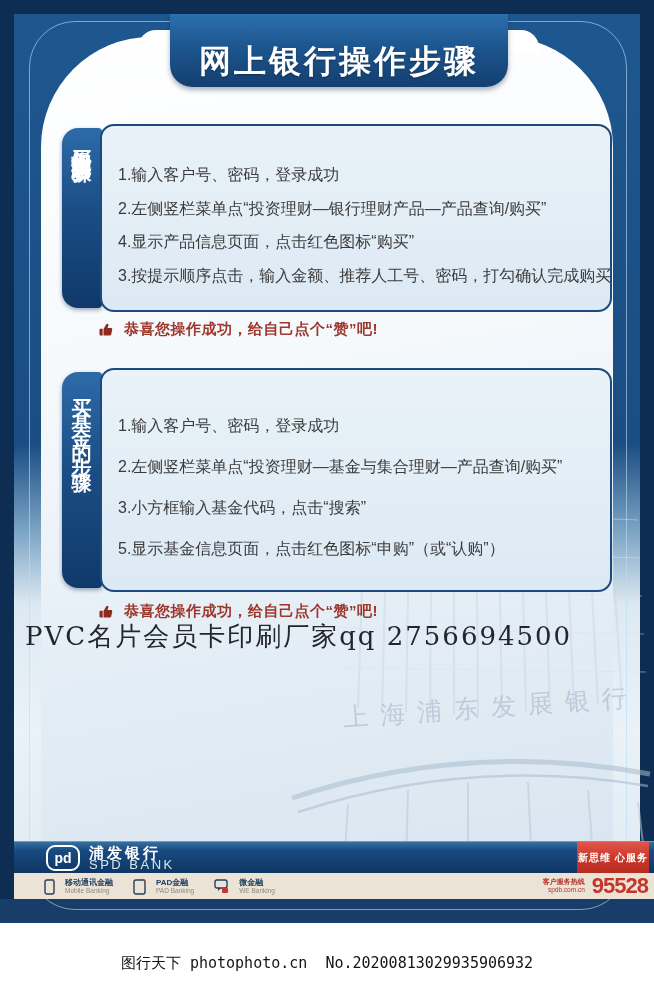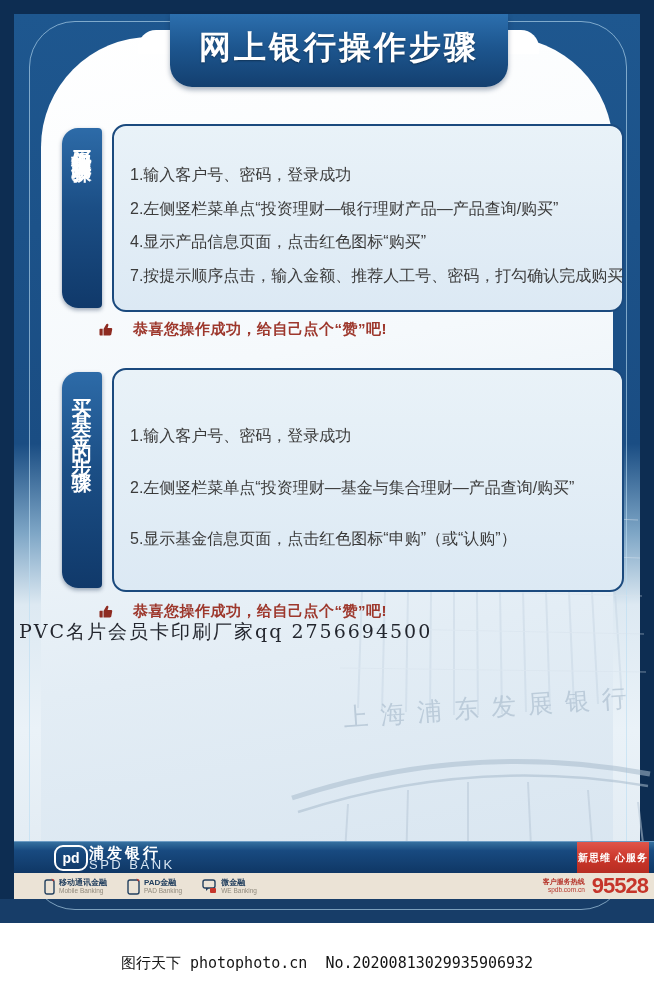--- a/index.html
+++ b/index.html
@@ -17,77 +17,77 @@
     background:linear-gradient(170deg,#ffffff 0%,#f5f9fc 38%,#e3edf5 70%,#d8e5f0 100%);}
 
   
   .shoulder{position:absolute;top:30px;width:32px;height:24px;background:#ffffff;z-index:4;}
   .shoulder-l{left:138px;border-radius:18px 0 0 0;}
   .shoulder-r{left:507px;border-radius:0 18px 0 0;}
   .banner{position:absolute;left:170px;top:14px;width:338px;height:73px;z-index:5;
     border-radius:0 0 22px 22px;
     background:linear-gradient(180deg,#2c6fae 0%,#1d568f 45%,#133f6f 100%);
     box-shadow:0 3px 5px rgba(10,35,70,.35);
-    display:flex;align-items:flex-end;justify-content:center;padding-bottom:17px;box-sizing:border-box;}
+    display:flex;align-items:flex-end;justify-content:center;padding-bottom:3px;box-sizing:border-box;}
   .banner-title{color:#ffffff;font-size:32px;font-weight:bold;letter-spacing:3px;white-space:nowrap;
     text-shadow:0 1px 2px rgba(0,0,0,.35);}
 
   
   .tab{position:absolute;left:62px;width:40px;z-index:4;border-radius:16px 4px 4px 16px;
     background:linear-gradient(180deg,#2d6ba8 0%,#1b4e85 45%,#10396a 100%);
     box-shadow:0 2px 4px rgba(10,35,70,.4);
     display:flex;justify-content:center;box-sizing:border-box;}
   .tab-text{writing-mode:vertical-rl;text-orientation:upright;color:#ffffff;
     font-size:20px;font-weight:bold;line-height:40px;}
   .tab1{top:128px;height:180px;}
   .tab1 .tab-text{letter-spacing:2px;padding-top:5px;}
   .tab2{top:372px;height:216px;}
   .tab2 .tab-text{letter-spacing:15px;padding-top:10px;}
-  .stepbox{position:absolute;left:112px;width:512px;z-index:4;box-sizing:border-box;
+  .stepbox{position:absolute;left:100px;width:512px;z-index:4;box-sizing:border-box;
     background:linear-gradient(180deg,#e9f2f8 0%,#dce9f4 100%);
     border:2px solid #1b4a7e;border-radius:14px;
     display:flex;flex-direction:column;justify-content:space-evenly;
     padding:26px 0 10px 16px;}
   .box1{top:124px;height:188px;}
   .box2{top:368px;height:224px;}
   .step{font-size:16px;color:#3b3b3b;white-space:nowrap;}
 
   
-  .congrats{position:absolute;left:98px;z-index:4;display:flex;align-items:center;gap:18px;}
+  .congrats{position:absolute;left:98px;z-index:4;display:flex;align-items:center;gap:9px;}
   .congrats1{top:320px;}
   .congrats2{top:602px;}
   .congrats-text{font-size:15px;font-weight:bold;color:#9d372c;letter-spacing:.5px;white-space:nowrap;}
   .thumb{width:17px;height:17px;flex:none;}
 
   
-  .wm-main{position:absolute;left:19px;top:619px;z-index:4;white-space:nowrap;
-    font-family:"DejaVu Serif","Liberation Serif",serif;font-size:19px;color:#23262e;letter-spacing:2px;}
+  .wm-main{position:absolute;left:25px;top:619px;z-index:4;white-space:nowrap;
+    font-family:"DejaVu Serif","Liberation Serif",serif;font-size:26px;color:#23262e;letter-spacing:2px;}
 
   
   .building{position:absolute;left:288px;top:468px;width:366px;height:404px;z-index:3;opacity:.55;}
 
   
   .bar{position:absolute;left:14px;top:841px;width:640px;height:32px;z-index:6;
     background:linear-gradient(180deg,#35709f 0%,#184a80 28%,#0f3765 100%);
-    border-top:1px solid #6d9cc4;display:flex;align-items:center;box-sizing:border-box;padding-left:40px;}
+    border-top:1px solid #6d9cc4;display:flex;align-items:center;box-sizing:border-box;padding-left:32px;}
   .logo-mark{width:34px;height:26px;border:2.5px solid #ffffff;border-radius:9px;box-sizing:border-box;
     display:flex;align-items:center;justify-content:center;flex:none;}
   .logo-mark span{color:#ffffff;font-size:14px;font-weight:bold;line-height:1;}
-  .bank-names{margin-left:1px;display:flex;flex-direction:column;justify-content:flex-start;}
+  .bank-names{margin-left:9px;display:flex;flex-direction:column;justify-content:flex-start;}
   .bank-cn{color:#ffffff;font-size:15px;font-weight:bold;letter-spacing:3px;line-height:15px;}
   .bank-en{color:#d7e5f2;font-size:13px;letter-spacing:2.5px;line-height:10px;}
   .red-block{position:absolute;right:5px;top:0;width:72px;height:32px;
     background:linear-gradient(180deg,#e0554a 0%,#c93529 55%,#b52c22 100%);
     display:flex;align-items:center;justify-content:center;}
   .slogan{color:#ffffff;font-size:10px;font-weight:bold;letter-spacing:1px;white-space:nowrap;}
 
   
   .beige{position:absolute;left:14px;top:873px;width:640px;height:26px;z-index:6;background:#ebe3d6;
     display:flex;align-items:center;box-sizing:border-box;padding:0 6px 0 30px;}
-  .svc{display:flex;align-items:center;gap:4px;margin-right:20px;}
+  .svc{display:flex;align-items:center;gap:10px;margin-right:20px;}
   .svc svg{flex:none;}
   .svc-labels{display:flex;flex-direction:column;justify-content:center;}
   .svc-cn{font-size:8px;font-weight:bold;color:#23405f;line-height:9px;white-space:nowrap;}
   .svc-en{font-size:6.5px;color:#8f897c;line-height:8px;white-space:nowrap;}
   .hotline{margin-left:auto;display:flex;align-items:center;gap:7px;}
   .hl-small{display:flex;flex-direction:column;align-items:flex-end;}
   .hl-label{font-size:7px;font-weight:bold;color:#b5342a;line-height:8px;white-space:nowrap;}
   .hl-site{font-size:6.5px;color:#b5342a;line-height:8px;white-space:nowrap;}
   .hl-num{font-size:22px;font-weight:bold;color:#c6352a;letter-spacing:-1px;line-height:22px;}
 
@@ -151,36 +151,37 @@
       <span class="banner-title">网上银行操作步骤</span>
     </div>
 
     <div class="tab tab1">
       <span class="tab-text">买银行理财的步骤</span>
     </div>
     <div class="stepbox box1">
       <div class="step">1.输入客户号、密码，登录成功</div>
       <div class="step">2.左侧竖栏菜单点“投资理财—银行理财产品—产品查询/购买”</div>
       <div class="step">4.显示产品信息页面，点击红色图标“购买”</div>
-      <div class="step">7.按提示顺序点击，输入金额、推荐人工号、密码，打勾确认完成购买</div>
+      <div class="step">3.按提示顺序点击，输入金额、推荐人工号、密码，打勾确认完成购买</div>
     </div>
     <div class="congrats congrats1">
       <svg class="thumb" viewBox="0 0 16 16">
         <path fill="#8e2b21" d="M2.3 7.2h2.1v6.4H2.3c-.5 0-.9-.4-.9-.9V8.1c0-.5.4-.9.9-.9z"></path>
         <path fill="#8e2b21" d="M5.2 13.6V7.5l2.6-4.4c.3-.6 1.1-.7 1.6-.3.4.3.5.8.4 1.2l-.8 2.5h3.3c.7 0 1.2.6 1.1 1.3l-.9 4.7c-.1.6-.6 1.1-1.2 1.1H5.2z"></path>
       </svg>
       <span class="congrats-text">恭喜您操作成功，给自己点个“赞”吧!</span>
     </div>
 
     <div class="tab tab2">
       <span class="tab-text">买基金的步骤</span>
     </div>
     <div class="stepbox box2">
       <div class="step">1.输入客户号、密码，登录成功</div>
       <div class="step">2.左侧竖栏菜单点“投资理财—基金与集合理财—产品查询/购买”</div>
+      <div class="step">3.小方框输入基金代码，点击“搜索”</div>
       <div class="step">5.显示基金信息页面，点击红色图标“申购”（或“认购”）</div>
     </div>
     <div class="congrats congrats2">
       <svg class="thumb" viewBox="0 0 16 16">
         <path fill="#8e2b21" d="M2.3 7.2h2.1v6.4H2.3c-.5 0-.9-.4-.9-.9V8.1c0-.5.4-.9.9-.9z"></path>
         <path fill="#8e2b21" d="M5.2 13.6V7.5l2.6-4.4c.3-.6 1.1-.7 1.6-.3.4.3.5.8.4 1.2l-.8 2.5h3.3c.7 0 1.2.6 1.1 1.3l-.9 4.7c-.1.6-.6 1.1-1.2 1.1H5.2z"></path>
       </svg>
       <span class="congrats-text">恭喜您操作成功，给自己点个“赞”吧!</span>
     </div>
 

